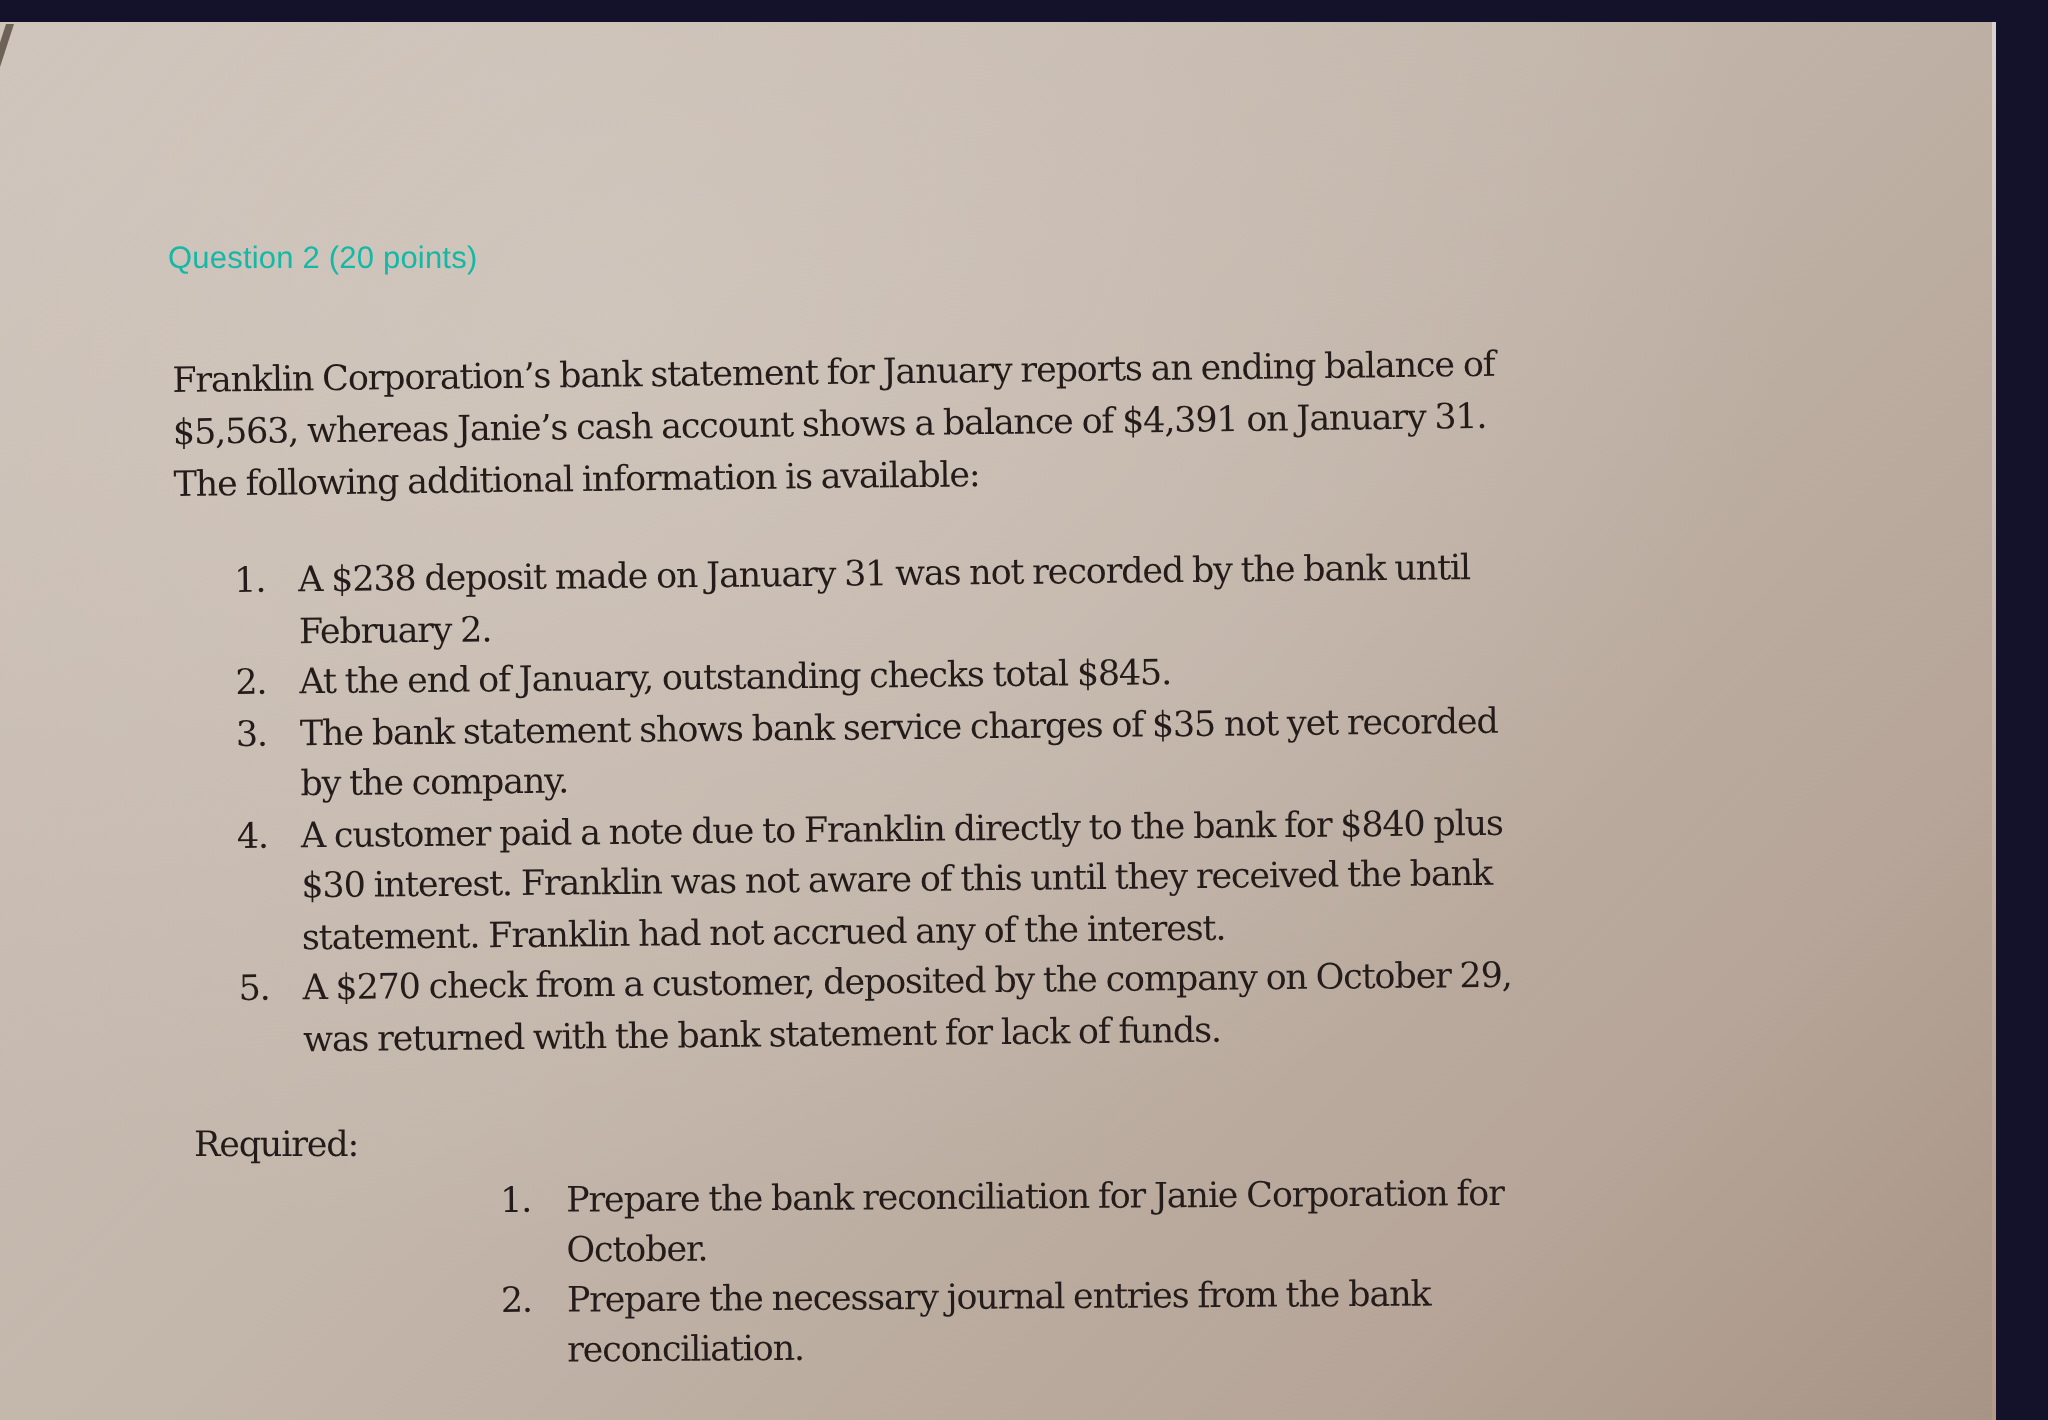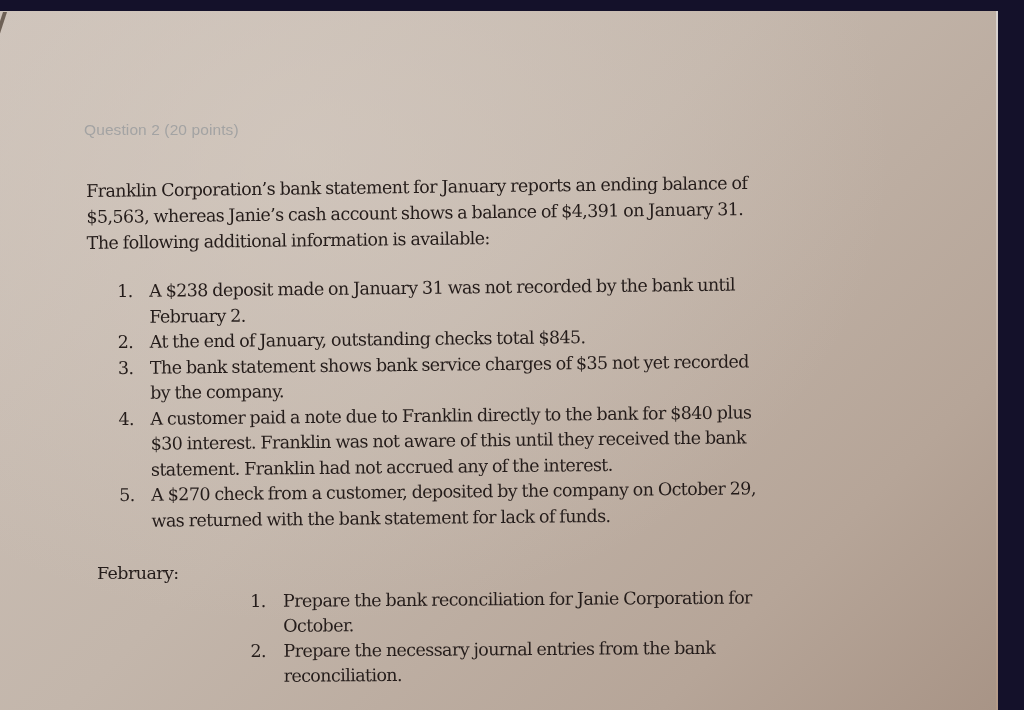--- a/index.html
+++ b/index.html
@@ -43,21 +43,21 @@
       background: #6e6156;
       transform: skewX(-18deg);
       transform-origin: top left;
     }
     .q-title {
       position: absolute;
       left: 84px;
       top: 121px;
       font-family: "Liberation Sans", sans-serif;
       font-size: 15.5px;
-      color: #a3a3a3;
+      color: #14b8a6;
       letter-spacing: 0.1px;
     }
     .serif {
       font-family: "DejaVu Serif", "Liberation Serif", serif;
       color: #241c1a;
       font-size: 17.5px;
       letter-spacing: -0.6px;
       word-spacing: -0.5px;
     }
     .intro {
@@ -151,21 +151,21 @@
     </div>
     <div class="item">
       <span class="num">5.</span>
       <div class="body">
         <span>A $270 check from a customer, deposited by the company on October 29,</span>
         <span>was returned with the bank statement for lack of funds.</span>
       </div>
     </div>
   </div>
 
-  <div class="required-label serif">February:</div>
+  <div class="required-label serif">Required:</div>
 
   <div class="req-items serif">
     <div class="item">
       <span class="num">1.</span>
       <div class="body">
         <span>Prepare the bank reconciliation for Janie Corporation for</span>
         <span>October.</span>
       </div>
     </div>
     <div class="item">

